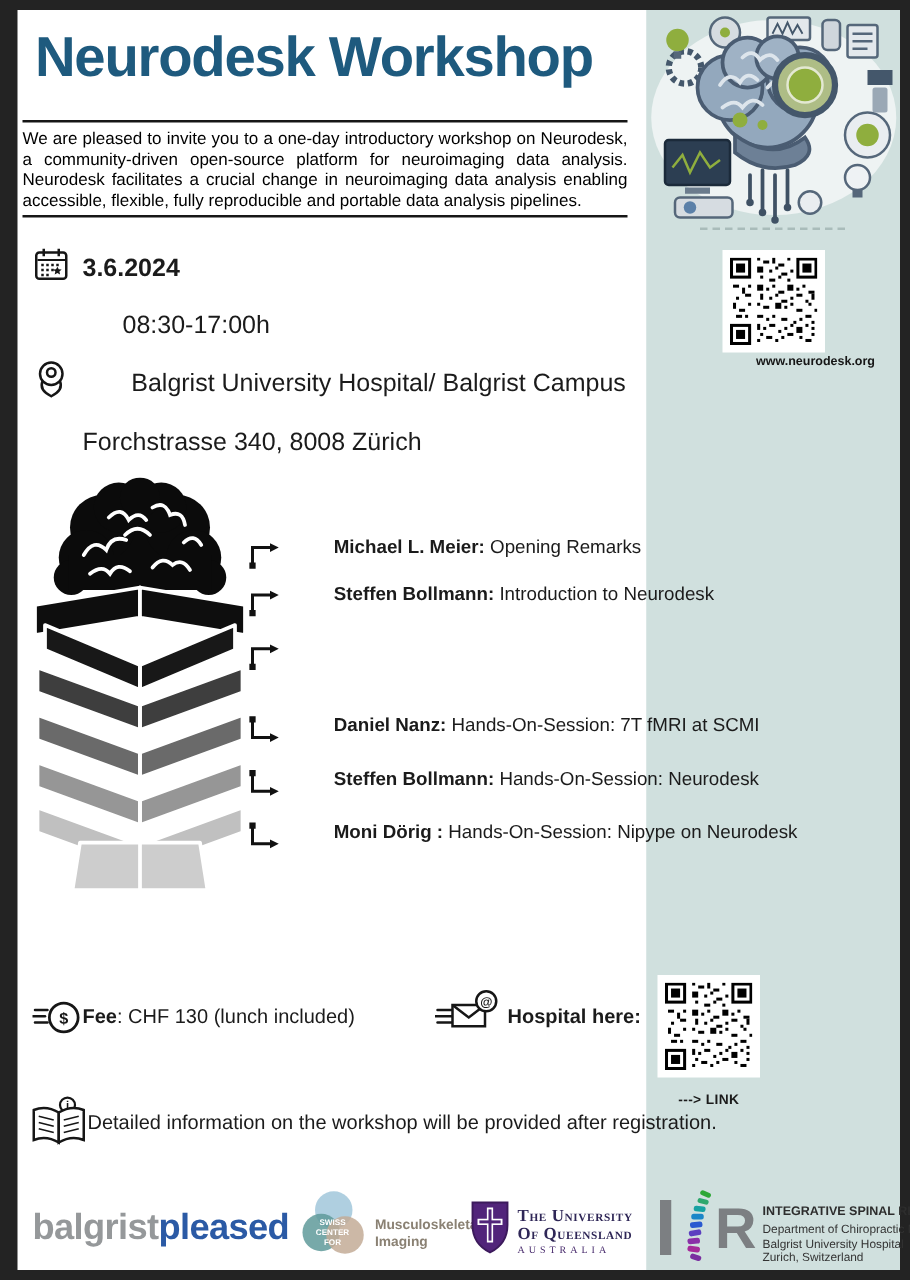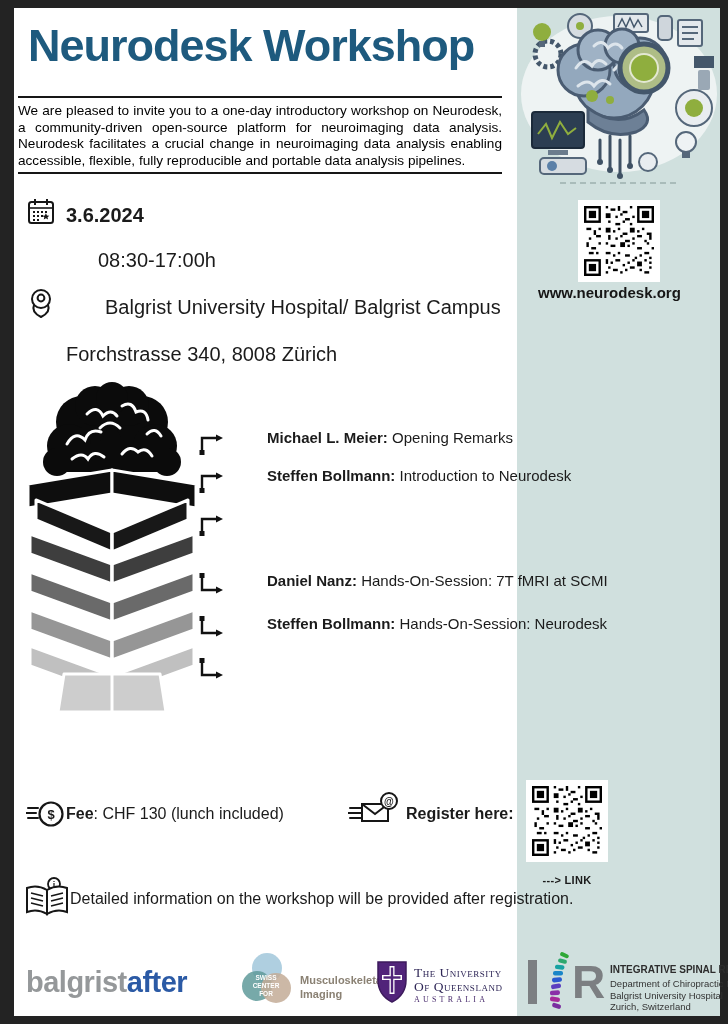--- a/index.html
+++ b/index.html
@@ -20,29 +20,29 @@
   .icon { color:#161616; }
 
   .sched-item { left:216px; font-size:15px; white-space:nowrap;margin-left:37px; }
   .sched-item.wrap { white-space:normal; width:412px; line-height:1.45; }
   .sched-name { font-weight:bold; }
   .connector { left:184px; width:26px; height:24px; }
 
   .fee-text, .note-text { font-size:16px; white-space:nowrap; }
   .qr-box { background:#ffffff; padding:6px; }
   .link-caption { font-size:11px; font-weight:bold; letter-spacing:0.3px; color:#1b1b1b; text-align:center;margin-top:16px; }
-  .website { font-size:15px; font-weight:bold; text-align:left; color:#161616; }
+  .website { font-size:10px; font-weight:bold; text-align:right; color:#161616; }
   .dashes { border-top:2px dashed #a9bcba; }
 
   
   .balgrist { font-size:29px; font-weight:bold; letter-spacing:-0.5px; white-space:nowrap; }
   .balgrist .p1 { color:#95989a; } .balgrist .p2 { color:#2b5aa5; }
   .scmi-label { font-size:11px; font-weight:bold; color:#8a8173; line-height:1.25; }
   .uq-text { font-family:"Liberation Serif", serif; color:#2f2757; line-height:1.05; }
-  .uq-line { font-size:13.5px; font-weight:normal; font-variant:small-caps; letter-spacing:0.5px; white-space:nowrap; }
+  .uq-line { font-size:13.5px; font-weight:bold; font-variant:small-caps; letter-spacing:0.5px; white-space:nowrap; }
   .uq-country { font-size:8px; letter-spacing:3.2px; color:#4a2d6e; margin-top:2px; }
   .isr-I { width:9px; height:44px; background:#7c7f82; }
   .isr-R { font-size:46px; font-weight:bold; color:#7c7f82; line-height:44px; }
   .isr-heading { font-size:10px; font-weight:bold; color:#2d2d2d; white-space:nowrap; }
   .isr-line { font-size:9.5px; color:#333; line-height:11.5px; white-space:nowrap; }
 </style>
 </head>
 <body>
 
 <div class="root">
@@ -330,20 +330,21 @@
     </svg>
     <div class="abs sched-item" style="top:607px;"><span class="sched-name">Steffen Bollmann:</span><span> Hands-On-Session: Neurodesk</span></div>
 
     <svg class="abs connector" style="top:649px;" viewBox="0 0 26 24">
       <g stroke="#111" stroke-width="2.4" fill="none">
           <polyline points="4,4 4,18 18,18"></polyline>
         </g>
       <rect x="1.5" y="1" width="5" height="5" fill="#111"></rect>
       <polygon points="18,14.5 18,21.5 25,18" fill="#111"></polygon>
     </svg>
+    <div class="abs sched-item" style="top:649px;"><span class="sched-name">Moni Dörig :</span><span> Hands-On-Session: Nipype on Neurodesk</span></div>
 
     <svg class="abs icon" style="left:12px; top:792px;" width="40" height="30" viewBox="0 0 40 30">
       <g stroke="currentColor" stroke-width="2" stroke-linecap="round">
         <line x1="2" y1="8" x2="12" y2="8"></line>
           <line x1="0" y1="13" x2="10" y2="13"></line>
           <line x1="2" y1="18" x2="12" y2="18"></line>
       </g>
       <circle cx="25" cy="14" r="11.5" fill="none" stroke="currentColor" stroke-width="2.2"></circle>
       <text x="25" y="19" font-size="13" font-weight="bold" text-anchor="middle" fill="currentColor" font-family="Liberation Sans, sans-serif">$</text>
     </svg>
@@ -353,21 +354,21 @@
       <g stroke="currentColor" stroke-width="2" stroke-linecap="round">
         <line x1="2" y1="16" x2="16" y2="16"></line>
           <line x1="0" y1="21" x2="14" y2="21"></line>
           <line x1="2" y1="26" x2="16" y2="26"></line>
       </g>
       <rect x="14" y="12" width="26" height="17" fill="#fff" stroke="currentColor" stroke-width="2"></rect>
       <polyline points="14,12 27,22 40,12" fill="none" stroke="currentColor" stroke-width="2"></polyline>
       <circle cx="41" cy="9" r="8" fill="#fff" stroke="currentColor" stroke-width="2"></circle>
       <text x="41" y="13" font-size="10" font-weight="bold" text-anchor="middle" fill="currentColor" font-family="Liberation Sans, sans-serif">@</text>
     </svg>
-    <div class="abs fee-text bold" style="left:392px; top:797px;">Register here:</div>
+    <div class="abs fee-text bold" style="left:392px; top:797px;">Hospital here:</div>
     <div class="abs qr-box" style="left:512px; top:772px; width:82px; height:82px;">
       <svg width="70" height="70">
           <use href="#qr-sym"></use>
         </svg>
     </div>
     <div class="abs link-caption" style="left:506px; top:850px; width:94px;">---&gt; LINK</div>
 
     <svg class="abs icon" style="left:10px; top:868px;" width="48" height="42" viewBox="0 0 48 42">
       <circle cx="30" cy="8" r="6" fill="#fff" stroke="currentColor" stroke-width="1.8"></circle>
       <text x="30" y="11.5" font-size="9" font-weight="bold" text-anchor="middle" fill="currentColor" font-family="Liberation Sans, sans-serif">i</text>
@@ -378,21 +379,21 @@
           <line x1="7" y1="22" x2="19" y2="25"></line>
           <line x1="7" y1="27" x2="19" y2="30"></line>
         <line x1="27" y1="20" x2="39" y2="17"></line>
           <line x1="27" y1="25" x2="39" y2="22"></line>
           <line x1="27" y1="30" x2="39" y2="27"></line>
       </g>
     </svg>
     <div class="abs note-text" style="left:56px; top:882px;">Detailed information on the workshop will be provided after registration.</div>
 
     <div class="abs balgrist" style="left:12px; top:958px;">
-      <span class="p1">balgrist</span><span class="p2">after</span>
+      <span class="p1">balgrist</span><span class="p2">pleased</span>
     </div>
 
     <svg class="abs" style="left:226px; top:944px;" width="54" height="62" viewBox="0 0 54 62">
       <circle cx="27" cy="16" r="15" fill="#a8cbdd" opacity="0.92"></circle>
       <circle cx="17" cy="34" r="15" fill="#5f9a9a" opacity="0.85"></circle>
       <circle cx="36" cy="36" r="15" fill="#c3ab97" opacity="0.85"></circle>
       <text x="26" y="28" font-size="6.5" font-weight="bold" text-anchor="middle" fill="#ffffff" font-family="Liberation Sans, sans-serif">SWISS</text>
       <text x="26" y="36" font-size="6.5" font-weight="bold" text-anchor="middle" fill="#ffffff" font-family="Liberation Sans, sans-serif">CENTER</text>
       <text x="26" y="44" font-size="6.5" font-weight="bold" text-anchor="middle" fill="#ffffff" font-family="Liberation Sans, sans-serif">FOR</text>
     </svg>

